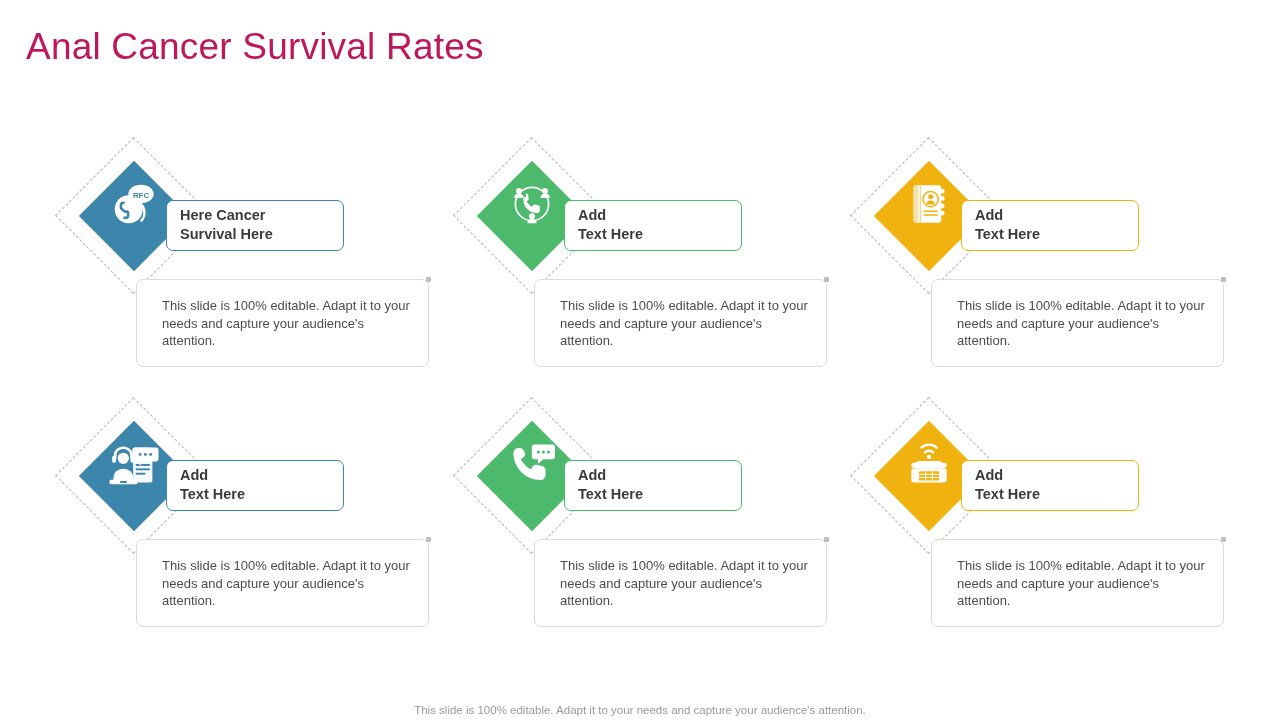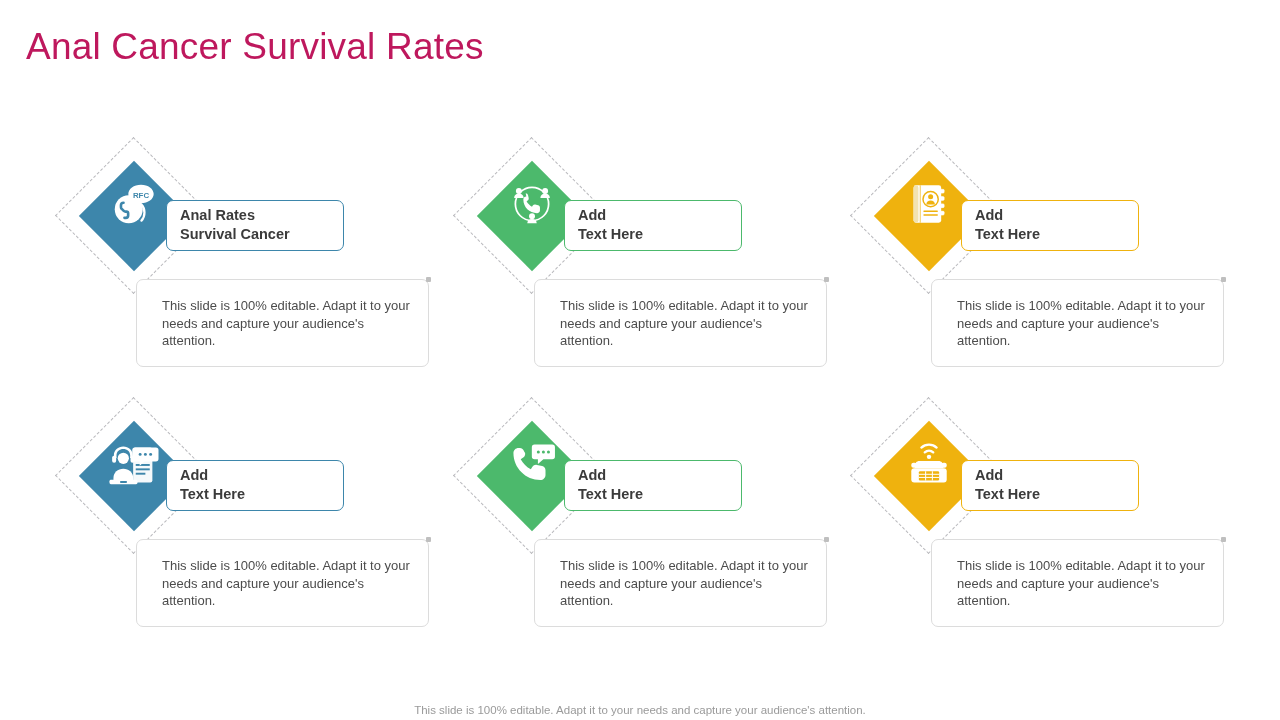--- a/index.html
+++ b/index.html
@@ -164,22 +164,22 @@
         <path d="M36 46.5c2.6-2.6 2.6-7.3 0-9.9"></path>
         <path d="M40.5 51c4.6-4.6 4.6-13.9 0-18.5"></path>
       </g>
       <g fill="none" stroke="#3d86ab" stroke-width="3" stroke-linecap="round" stroke-linejoin="round">
         <path d="M20 30.5c-1.6 0-2.9 1.3-2.9 2.9v2.2c0 .8.3 1.5.9 2l2.3 2.3c.5.5 1.2.8 1.9.8h1.1c1.1 0 2 .9 2 2v2.4c0 1.5-1.2 2.7-2.7 2.7h-1.5"></path>
       </g>
       <text x="40" y="25" font-family="Liberation Sans, sans-serif" font-size="9" font-weight="bold" fill="#3d86ab" text-anchor="middle">RFC</text>
     </svg>
         </div>
     <div class="label-box" style="border-color: rgb(61, 134, 171);">
-      <div class="line">Anal Rates</div>
-      <div class="line">Survival Cancer</div>
+      <div class="line">Here Cancer</div>
+      <div class="line">Survival Here</div>
     </div>
     <div class="desc-box">
       <div class="desc-handle"></div>
       <div class="desc-text">This slide is 100% editable. Adapt it to your needs and capture your audience's attention.</div>
     </div>
   </div>
       <div class="card" style="left: 466px; top: 0px;">
     <div class="diamond-outline"></div>
     <div class="diamond" style="background: rgb(76, 185, 108);"></div>
     <div class="diamond-icon">

